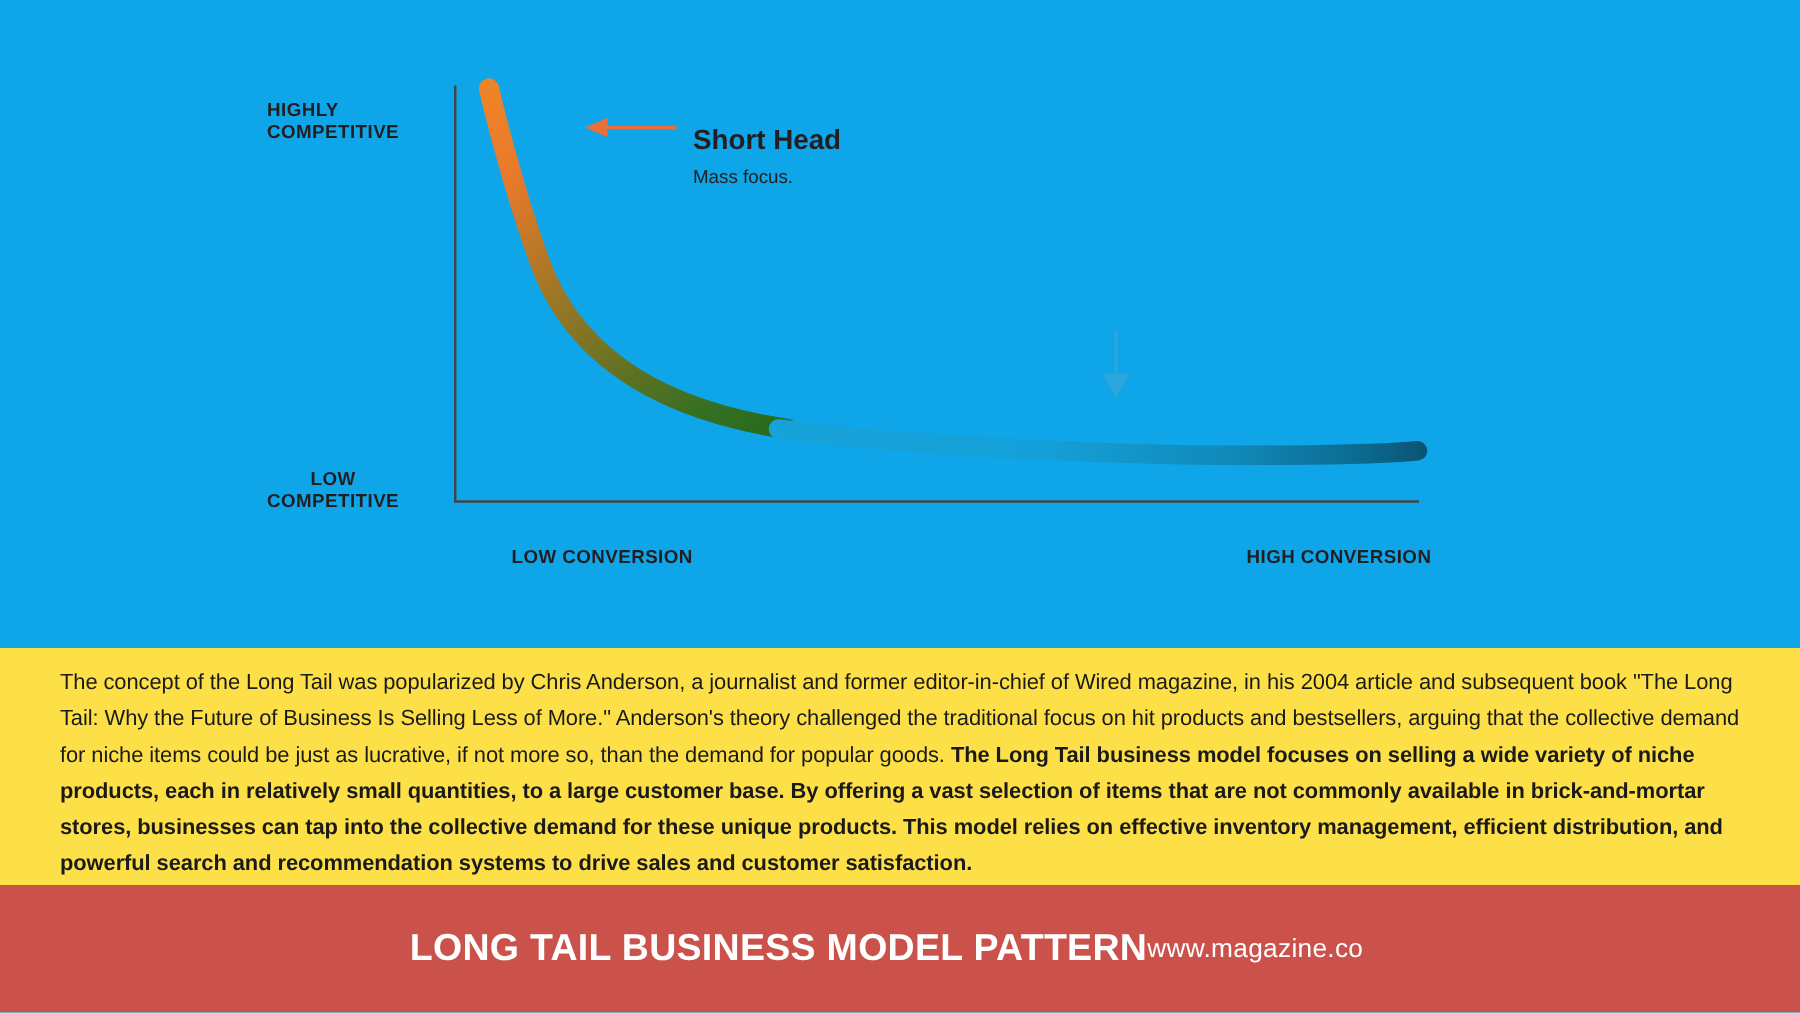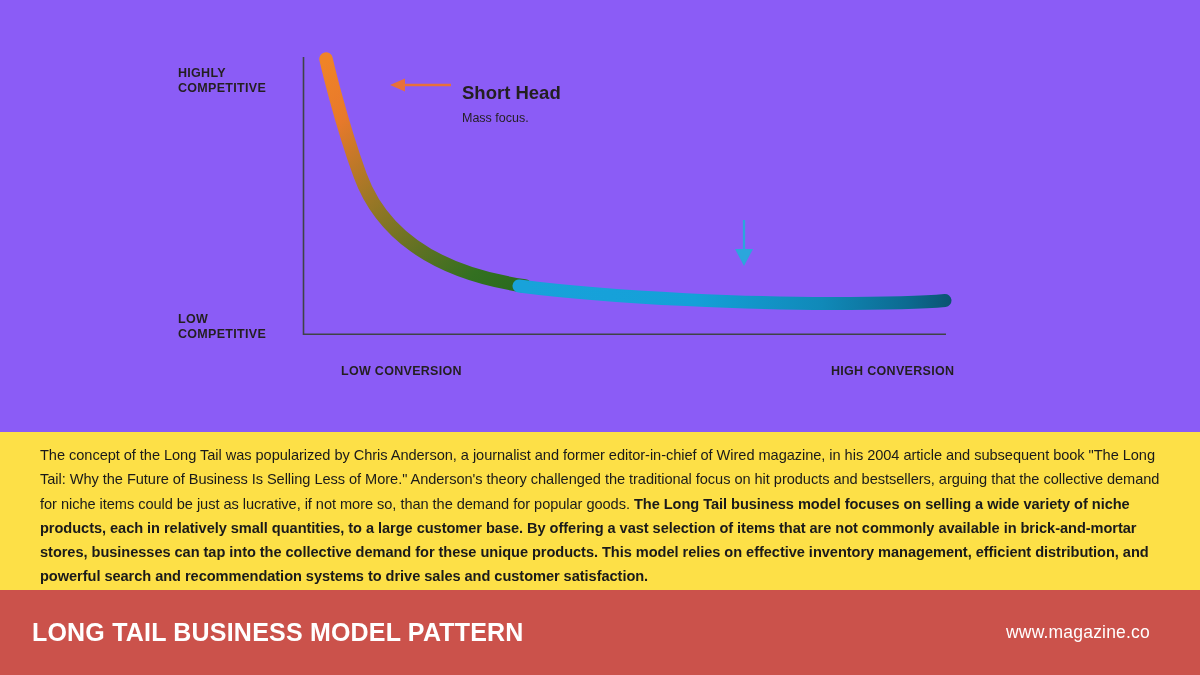--- a/index.html
+++ b/index.html
@@ -14,21 +14,21 @@
     overflow: hidden;
     position: relative;
   }
 
   
   #chart-area {
     position: absolute;
     left: 0; top: 0;
     width: 1200px;
     height: 432px;
-    background: #8b5cf6;
+    background: #0ea5e9;
   }
 
   #chart-svg {
     position: absolute;
     left: 0; top: 0;
     width: 1200px;
     height: 432px;
     display: block;
   }
 
@@ -45,21 +45,21 @@
     white-space: pre-line;
   }
   #label-highly-competitive {
     left: 178px;
     top: 66px;
     text-align: left;
   }
   #label-low-competitive {
     left: 178px;
     top: 312px;
-    text-align: left;
+    text-align: center;
   }
   #label-low-conversion {
     left: 308px;
     top: 364px;
     margin-left: 33px;
   }
   #label-high-conversion {
     left: 831px;
     top: 364px;
     text-align: center;
@@ -126,21 +126,21 @@
   
   #footer-banner {
     position: absolute;
     left: 0;
     top: 590px;
     width: 1200px;
     height: 85px;
     background: #cb524b;
     display: flex;
     align-items: center;
-    justify-content: space-between;
+    justify-content: center;
     box-sizing: border-box;
     padding: 0 50px 0 32px;
   }
   #footer-title {
     font-family: "Liberation Sans", sans-serif;
     font-size: 25px;
     font-weight: 700;
     color: #ffffff;
     letter-spacing: 0.2px;
     text-transform: uppercase;

